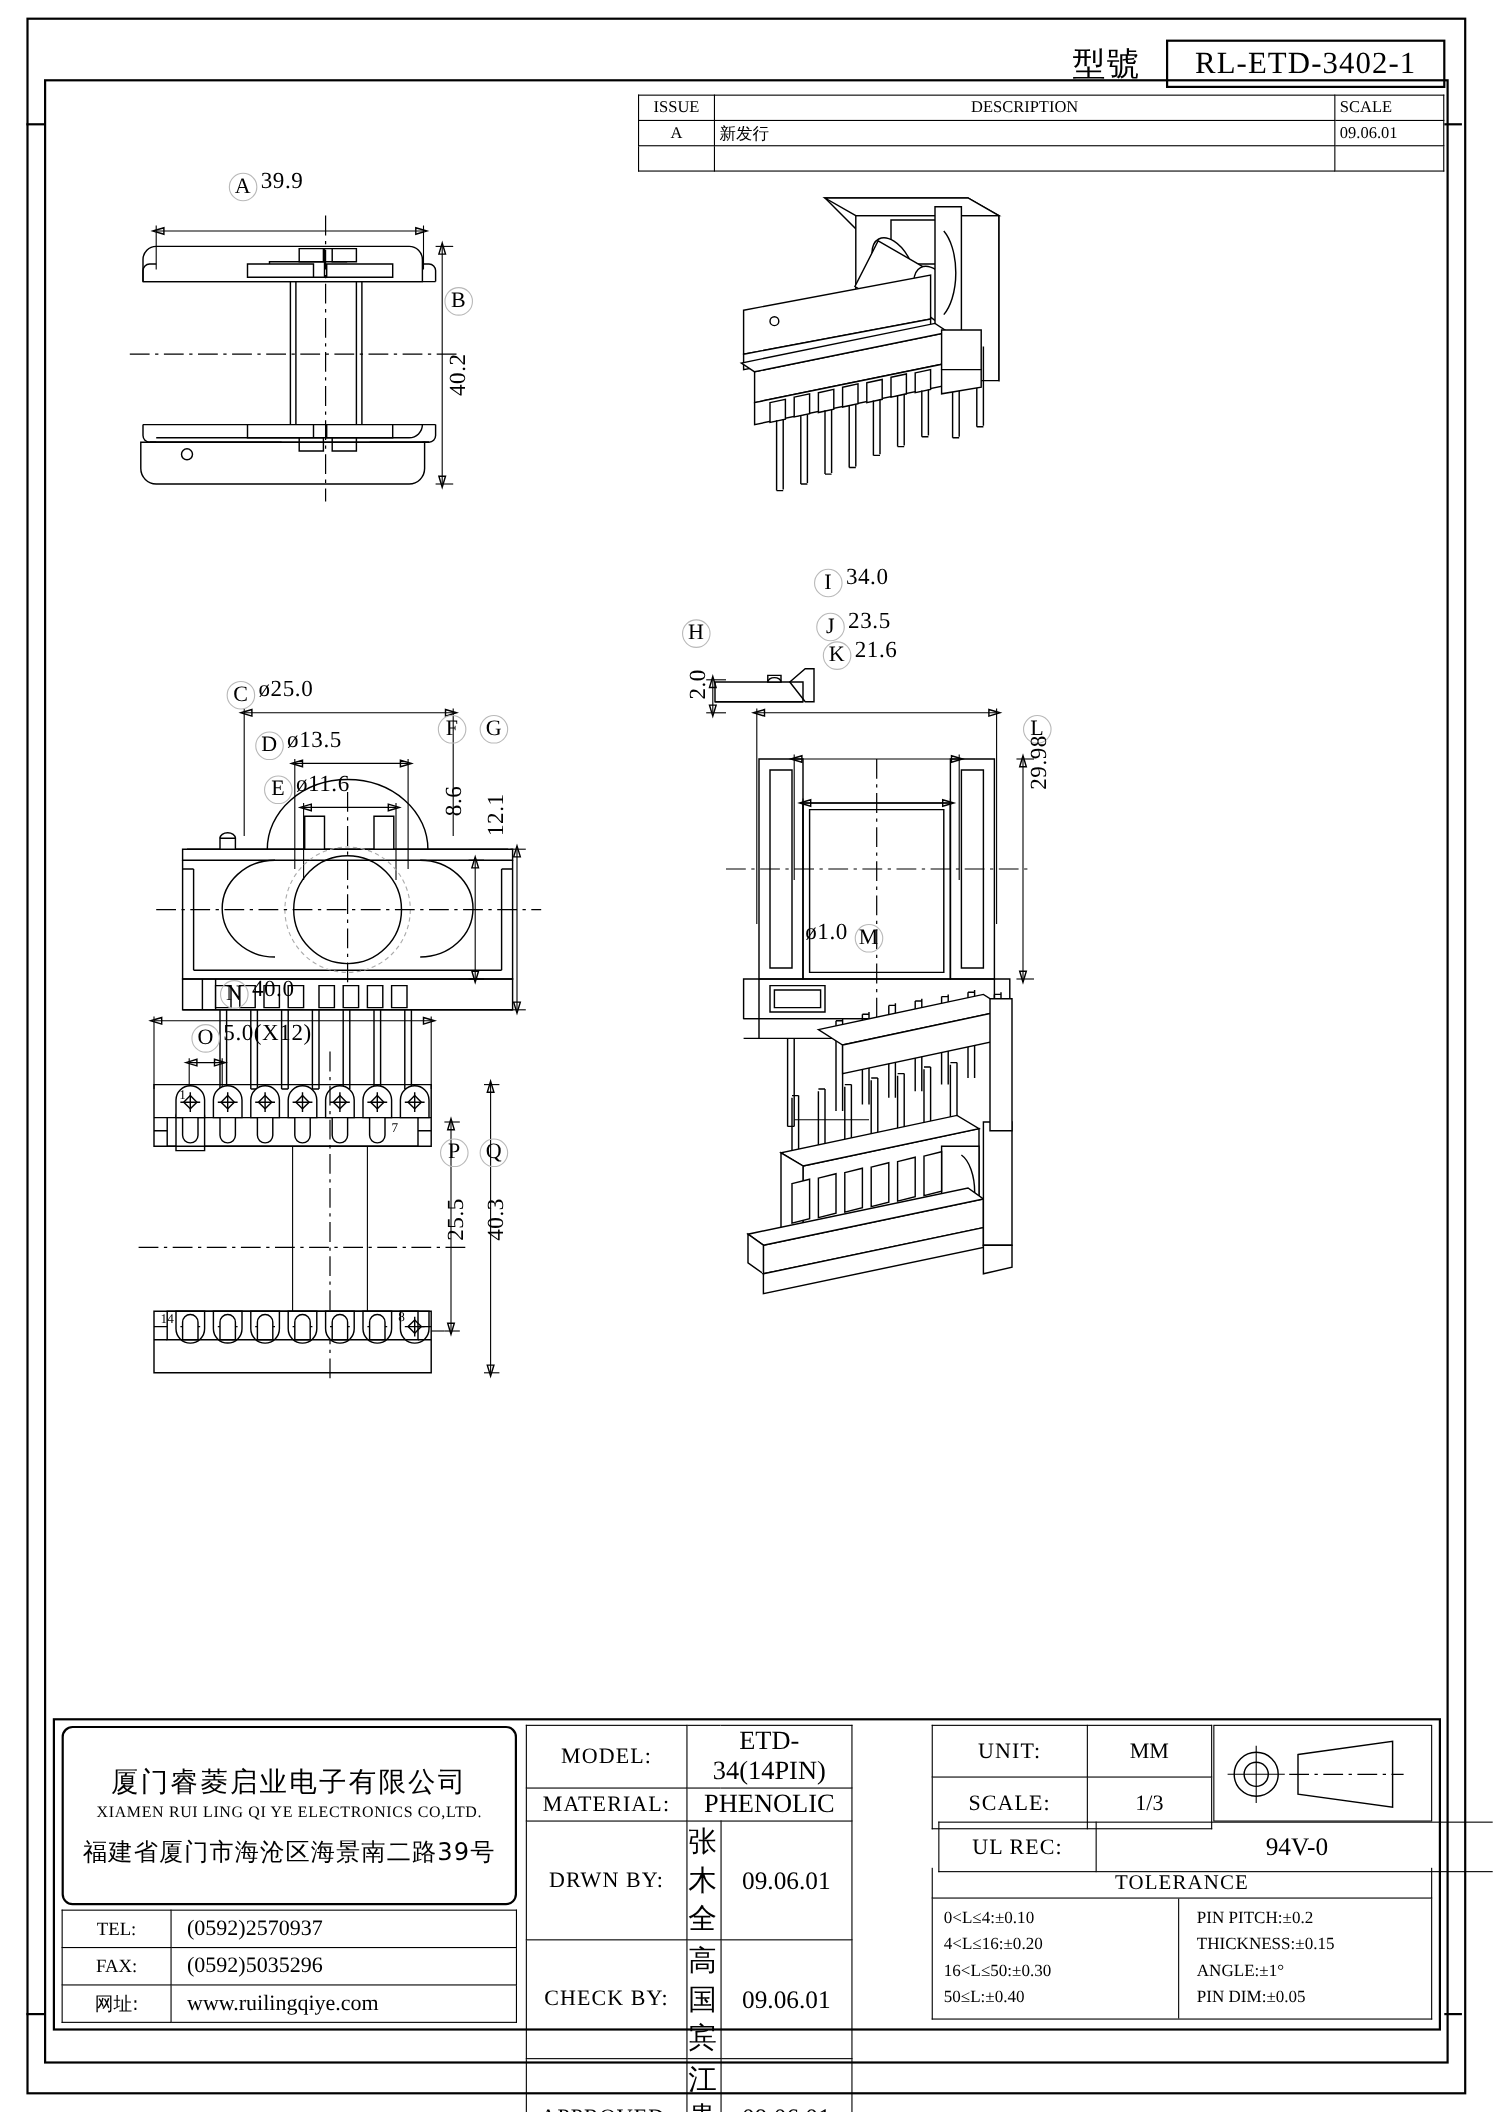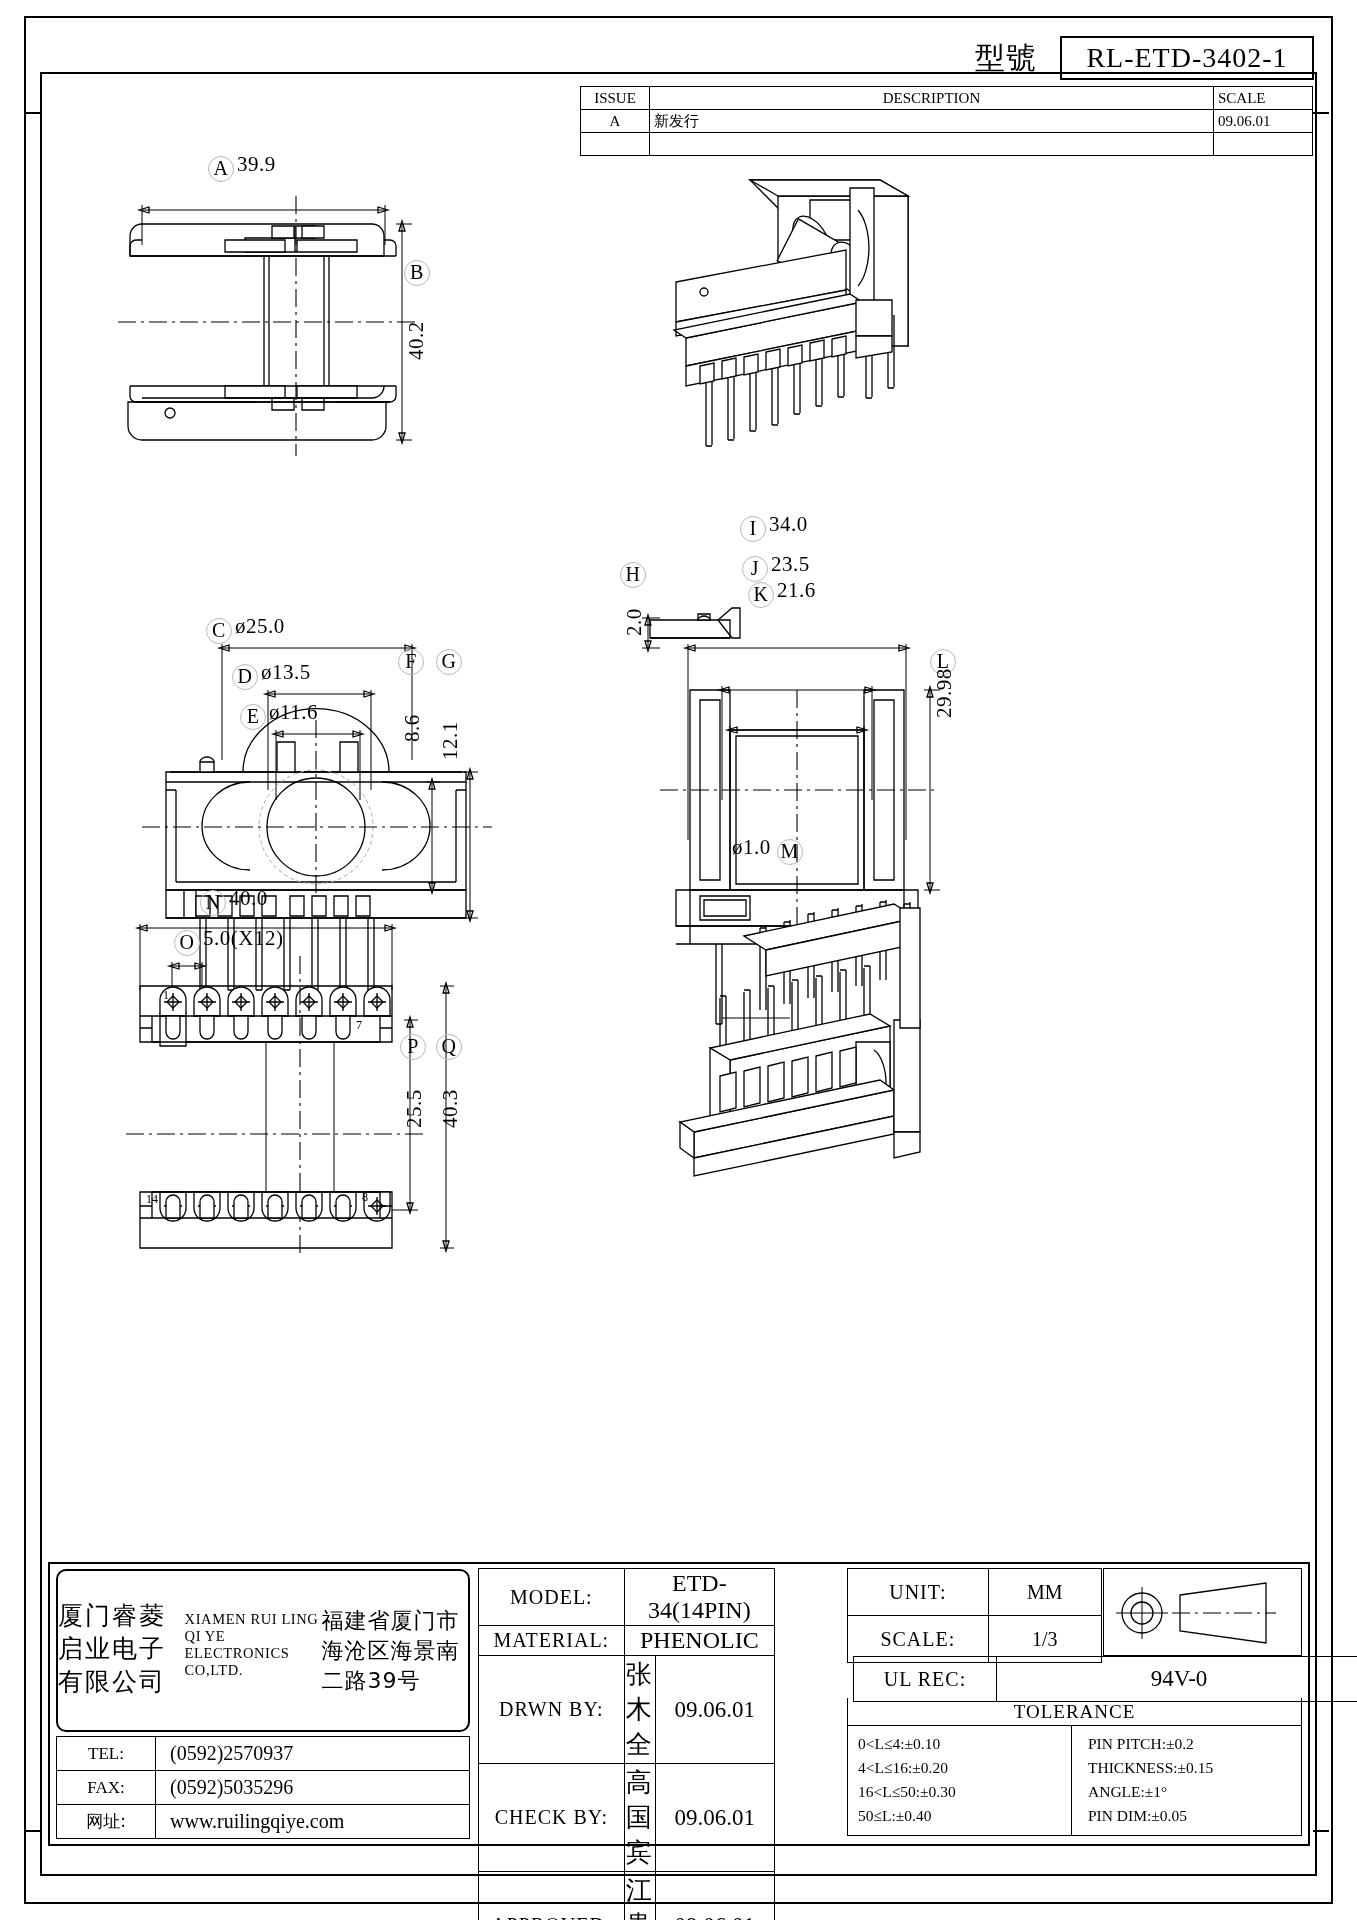--- a/index.html
+++ b/index.html
@@ -82,21 +82,21 @@
   
   .title-block{
     position:absolute;left:48px;top:1562px;width:1258px;height:280px;
     border:2px solid #000;
   }
 
   .company-box{
     position:absolute;left:6px;top:5px;width:414px;height:163px;
     border:2px solid #000;border-radius:10px;
     box-sizing:border-box;
-    display:flex;flex-direction:row;align-items:center;justify-content:center;
+    display:flex;flex-direction:column;align-items:center;justify-content:center;
   }
   .cn-name{font-family:"DejaVu Sans", sans-serif;font-size:25px;letter-spacing:2px;margin-bottom:4px;}
   .en-name{font-family:"Liberation Serif", serif;font-size:14.5px;letter-spacing:0.6px;margin-bottom:12px;}
   .cn-addr{font-family:"DejaVu Sans", sans-serif;font-size:22px;letter-spacing:1px;}
 
   .contact{
     position:absolute;left:6px;top:172px;width:414px;height:100px;
     border-collapse:collapse;font-size:18px;
   }
   .contact td{border:1.5px solid #000;height:33px;padding:0 6px;

